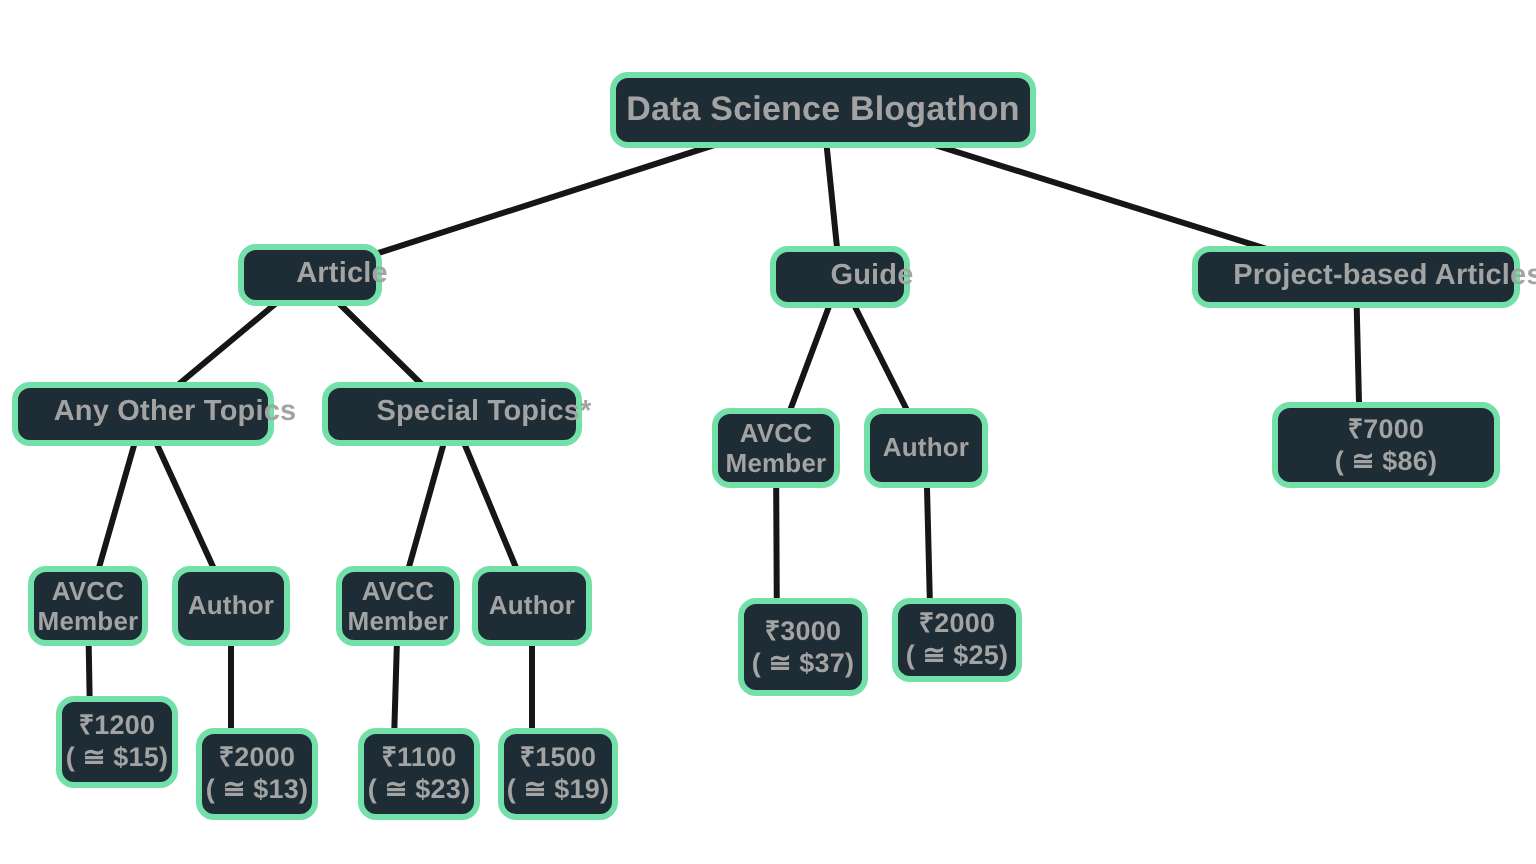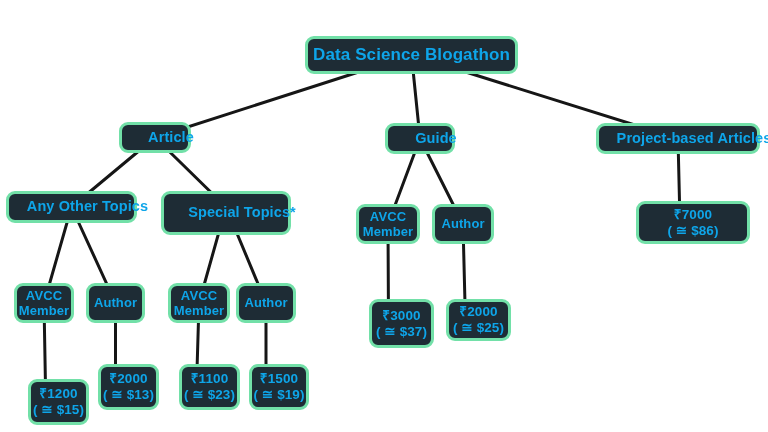--- a/index.html
+++ b/index.html
@@ -9,21 +9,21 @@
     font-family:"Liberation Sans",sans-serif;
     overflow:hidden;
   }
   .stage{position:relative;width:768px;height:432px;}
   .connector-layer{position:absolute;left:0;top:0;width:768px;height:432px;z-index:1;}
   .node{
     position:absolute;z-index:2;box-sizing:border-box;
     background:var(--node-fill,#1e2c35);
     border:3px solid var(--accent,#72e0a8);
     border-radius:9px;
-    color:#0ea5e9;font-weight:bold;text-align:center;
+    color:#a3a3a3;font-weight:bold;text-align:center;
     display:flex;flex-direction:column;align-items:center;justify-content:center;
     line-height:1.18;letter-spacing:0.1px;
     white-space:nowrap;
   }
   .node.root{font-size:17px;}
   .node.branch{font-size:14.5px;padding-left:32px;}
   .node.sub{font-size:13px;}
   .node.leaf{font-size:13.5px;margin-left:13px;}
   .node span{display:block;}
 </style>
@@ -60,21 +60,21 @@
     </div>
     <div class="node branch" style="left: 385px; top: 123px; width: 70px; height: 31px;">
       <span>Guide</span>
     </div>
     <div class="node branch" style="left: 596px; top: 123px; width: 164px; height: 31px;">
       <span>Project-based Articles</span>
     </div>
     <div class="node branch" style="left: 6px; top: 191px; width: 131px; height: 32px;">
       <span>Any Other Topics</span>
     </div>
-    <div class="node branch" style="left: 161px; top: 191px; width: 130px; height: 44px; align-items: center;">
+    <div class="node branch" style="left: 161px; top: 191px; width: 130px; height: 32px; align-items: center;">
       <span>Special Topics*</span>
     </div>
     <div class="node sub" style="left: 14px; top: 283px; width: 60px; height: 40px;">
       <span>AVCC</span>
       <span>Member</span>
     </div>
     <div class="node sub" style="left: 86px; top: 283px; width: 59px; height: 40px;">
       <span>Author</span>
     </div>
     <div class="node sub" style="left: 168px; top: 283px; width: 62px; height: 40px;">
@@ -84,21 +84,21 @@
     <div class="node sub" style="left: 236px; top: 283px; width: 60px; height: 40px;">
       <span>Author</span>
     </div>
     <div class="node sub" style="left: 356px; top: 204px; width: 64px; height: 40px;">
       <span>AVCC</span>
       <span>Member</span>
     </div>
     <div class="node sub" style="left: 432px; top: 204px; width: 62px; height: 40px;">
       <span>Author</span>
     </div>
-    <div class="node leaf" style="left: 15px; top: 379px; width: 61px; height: 46px;">
+    <div class="node leaf" style="left: 15px; top: 348px; width: 61px; height: 46px;">
       <span>₹1200</span>
       <span>( ≅ $15)</span>
     </div>
     <div class="node leaf" style="left: 85px; top: 364px; width: 61px; height: 46px;">
       <span>₹2000</span>
       <span>( ≅ $13)</span>
     </div>
     <div class="node leaf" style="left: 166px; top: 364px; width: 61px; height: 46px;">
       <span>₹1100</span>
       <span>( ≅ $23)</span>

